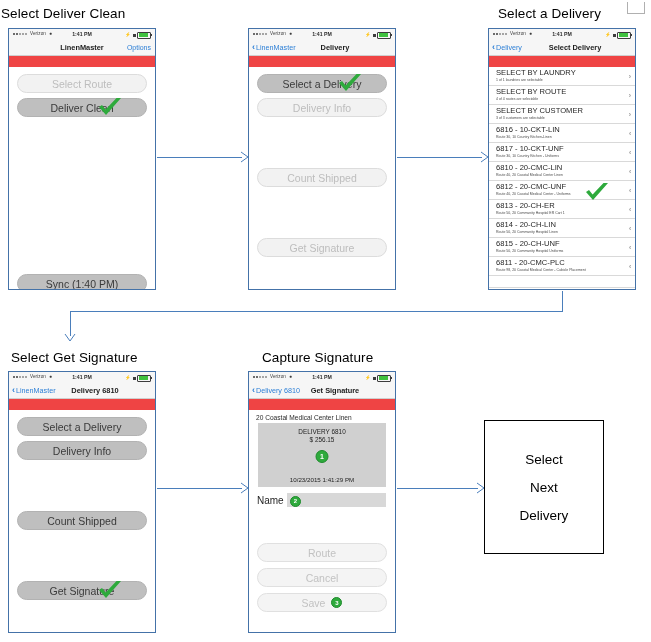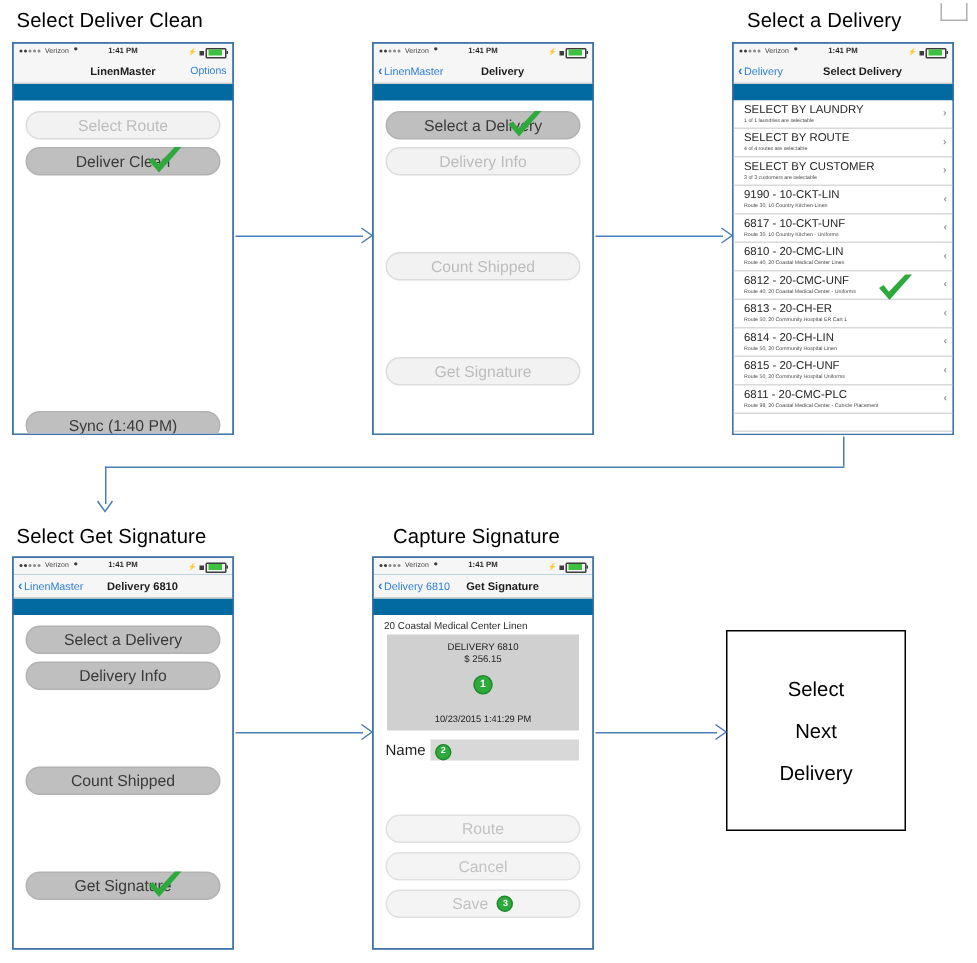--- a/index.html
+++ b/index.html
@@ -11,21 +11,21 @@
   .stage{position:absolute;left:0;top:0;width:651px;height:642px;overflow:hidden;}
 
   
   .flow-label{
     position:absolute;font-size:13.5px;color:#000;white-space:nowrap;
     letter-spacing:.1px;
   }
 
   
   .phone{
-    position:absolute;background:#0369a1;border:1px solid #4472a8;
+    position:absolute;background:#ef4444;border:1px solid #4472a8;
     box-sizing:border-box;overflow:hidden;
   }
   .statusbar{
     height:11px;background:#f6f6f6;position:relative;
     border-bottom:0px solid #d4d4d4;
   }
   .sb-left{position:absolute;left:4px;top:2px;display:flex;align-items:center;gap:1px;}
   .sb-dot{width:2px;height:2px;border-radius:50%;background:#8a8a8a;display:block;}
   .sb-dot.filled{background:#3c3c3c;}
   .sb-carrier{font-size:4.6px;color:#3c3c3c;margin-left:2px;letter-spacing:.1px;}
@@ -123,21 +123,21 @@
     border:1px solid #b0b0b0;border-top:none;background:#fff;
   }
 </style>
 </head>
 <body>
 
 <div class="stage">
 
   <div class="corner-mark"></div>
 
-  <div class="flow-label" style="left:11px;top:6px;">Select Deliver Clean</div>
+  <div class="flow-label" style="left:1px;top:6px;">Select Deliver Clean</div>
   <div class="flow-label" style="left:498px;top:6px;">Select a Delivery</div>
 
   <div class="phone" style="left:8px;top:28px;width:148px;height:262px;">
     <div class="statusbar">
       <div class="sb-left">
         <i class="sb-dot filled"></i>
           <i class="sb-dot filled"></i>
           <i class="sb-dot"></i>
           <i class="sb-dot"></i>
           <i class="sb-dot"></i>
@@ -251,21 +251,21 @@
           <div class="chev">›</div>
         </div>
 
         <div class="lrow">
           <div class="t1">SELECT BY CUSTOMER</div>
           <div class="t2">3 of 3 customers are selectable</div>
           <div class="chev">›</div>
         </div>
 
         <div class="lrow">
-          <div class="t1">9190 - 10-CKT-LIN</div>
+          <div class="t1">6816 - 10-CKT-LIN</div>
           <div class="t2">Route 30, 10 Country Kitchen-Linen</div>
           <div class="chev lt">›</div>
         </div>
 
         <div class="lrow">
           <div class="t1">6817 - 10-CKT-UNF</div>
           <div class="t2">Route 30, 10 Country Kitchen - Uniforms</div>
           <div class="chev lt">›</div>
         </div>
 

